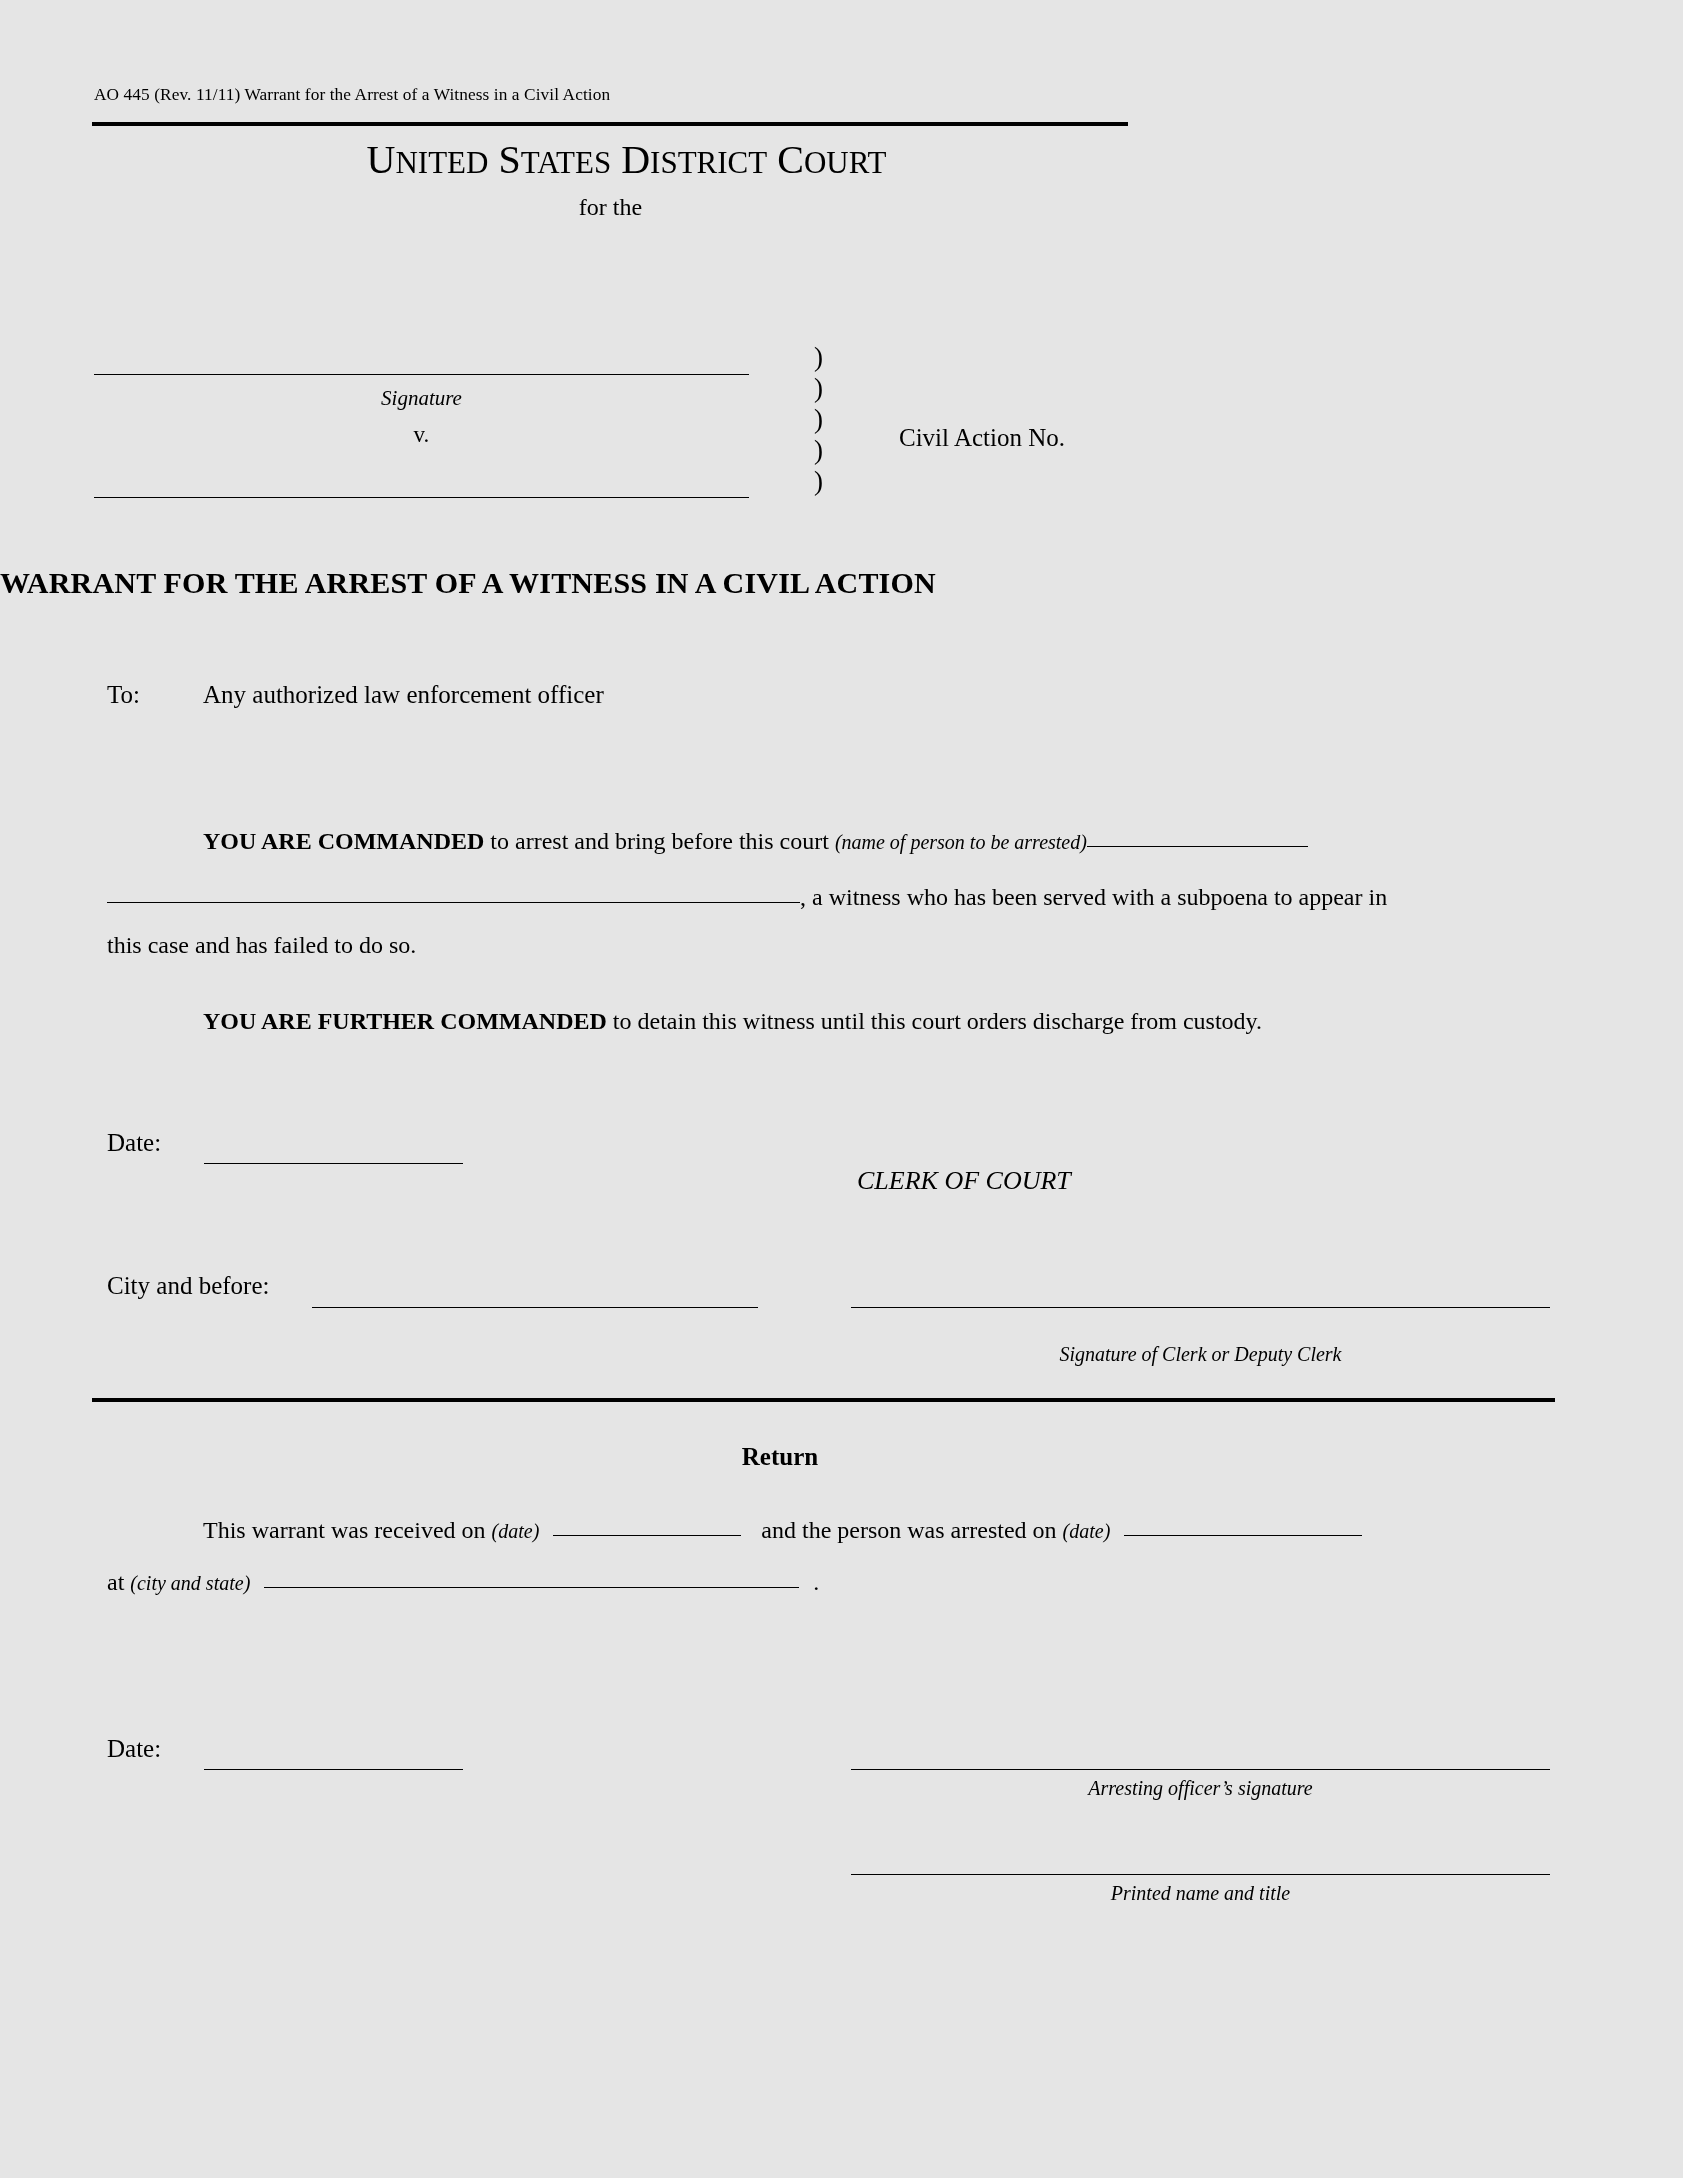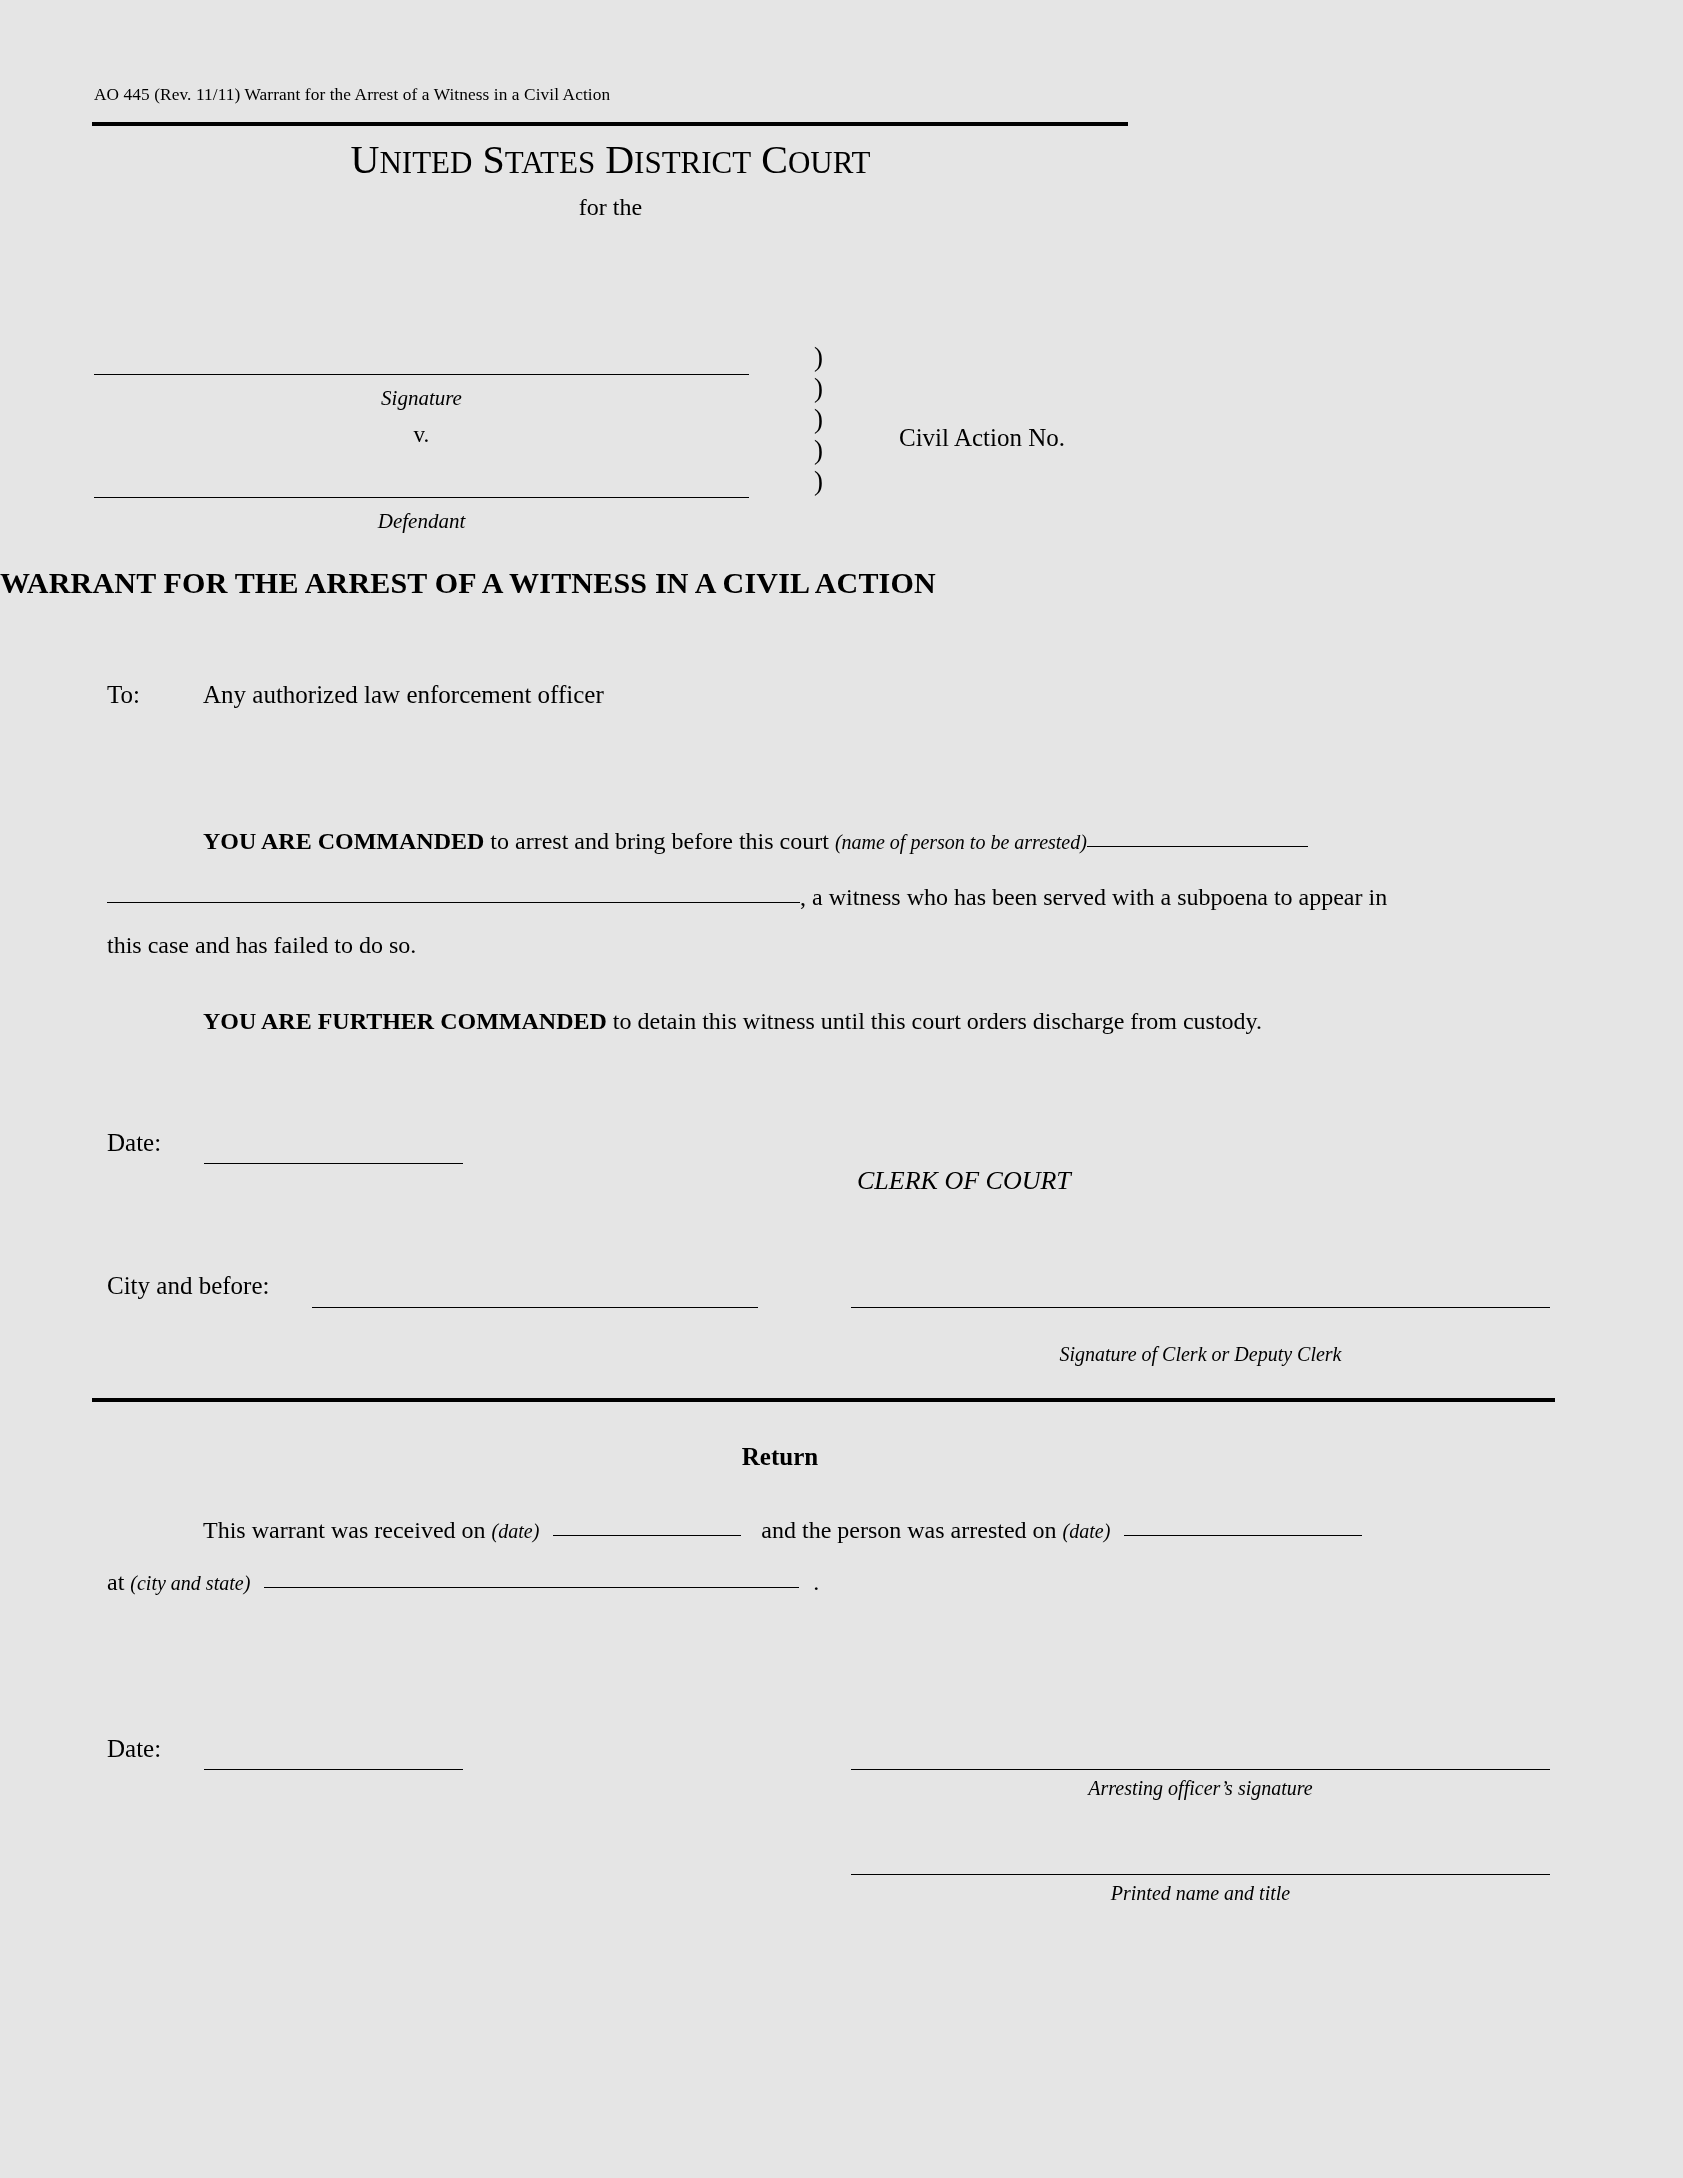--- a/index.html
+++ b/index.html
@@ -53,20 +53,21 @@
 
   
   .court-title {
     position: absolute;
     left: 0;
     top: 139px;
     width: 1221px;
     text-align: center;
     font-size: 40px;
     line-height: 1.06;
+    padding-left: 16px;
   }
   .court-title .sc {
     font-size: 40px;
   }
   .court-title .sc-small {
     font-size: 31px;
   }
   .for-the {
     position: absolute;
     left: 0;
@@ -312,21 +313,20 @@
       <span class="sc">D</span><span class="sc-small">ISTRICT</span>
       <span class="sc">C</span><span class="sc-small">OURT</span>
     </div>
     <div class="for-the">for the</div>
     <div class="district-blank"></div>
 
     <div class="cap-line-plaintiff"></div>
     <div class="cap-label cap-label-plaintiff">Signature</div>
     <div class="cap-v">v.</div>
     <div class="cap-line-defendant"></div>
-    <div class="cap-label cap-label-defendant">Defendant</div>
 
     <div class="paren-col">
       <div>)</div>
       <div>)</div>
       <div>)</div>
       <div>)</div>
       <div>)</div>
     </div>
 
     <div class="civil-action-no">Civil Action No.</div>

